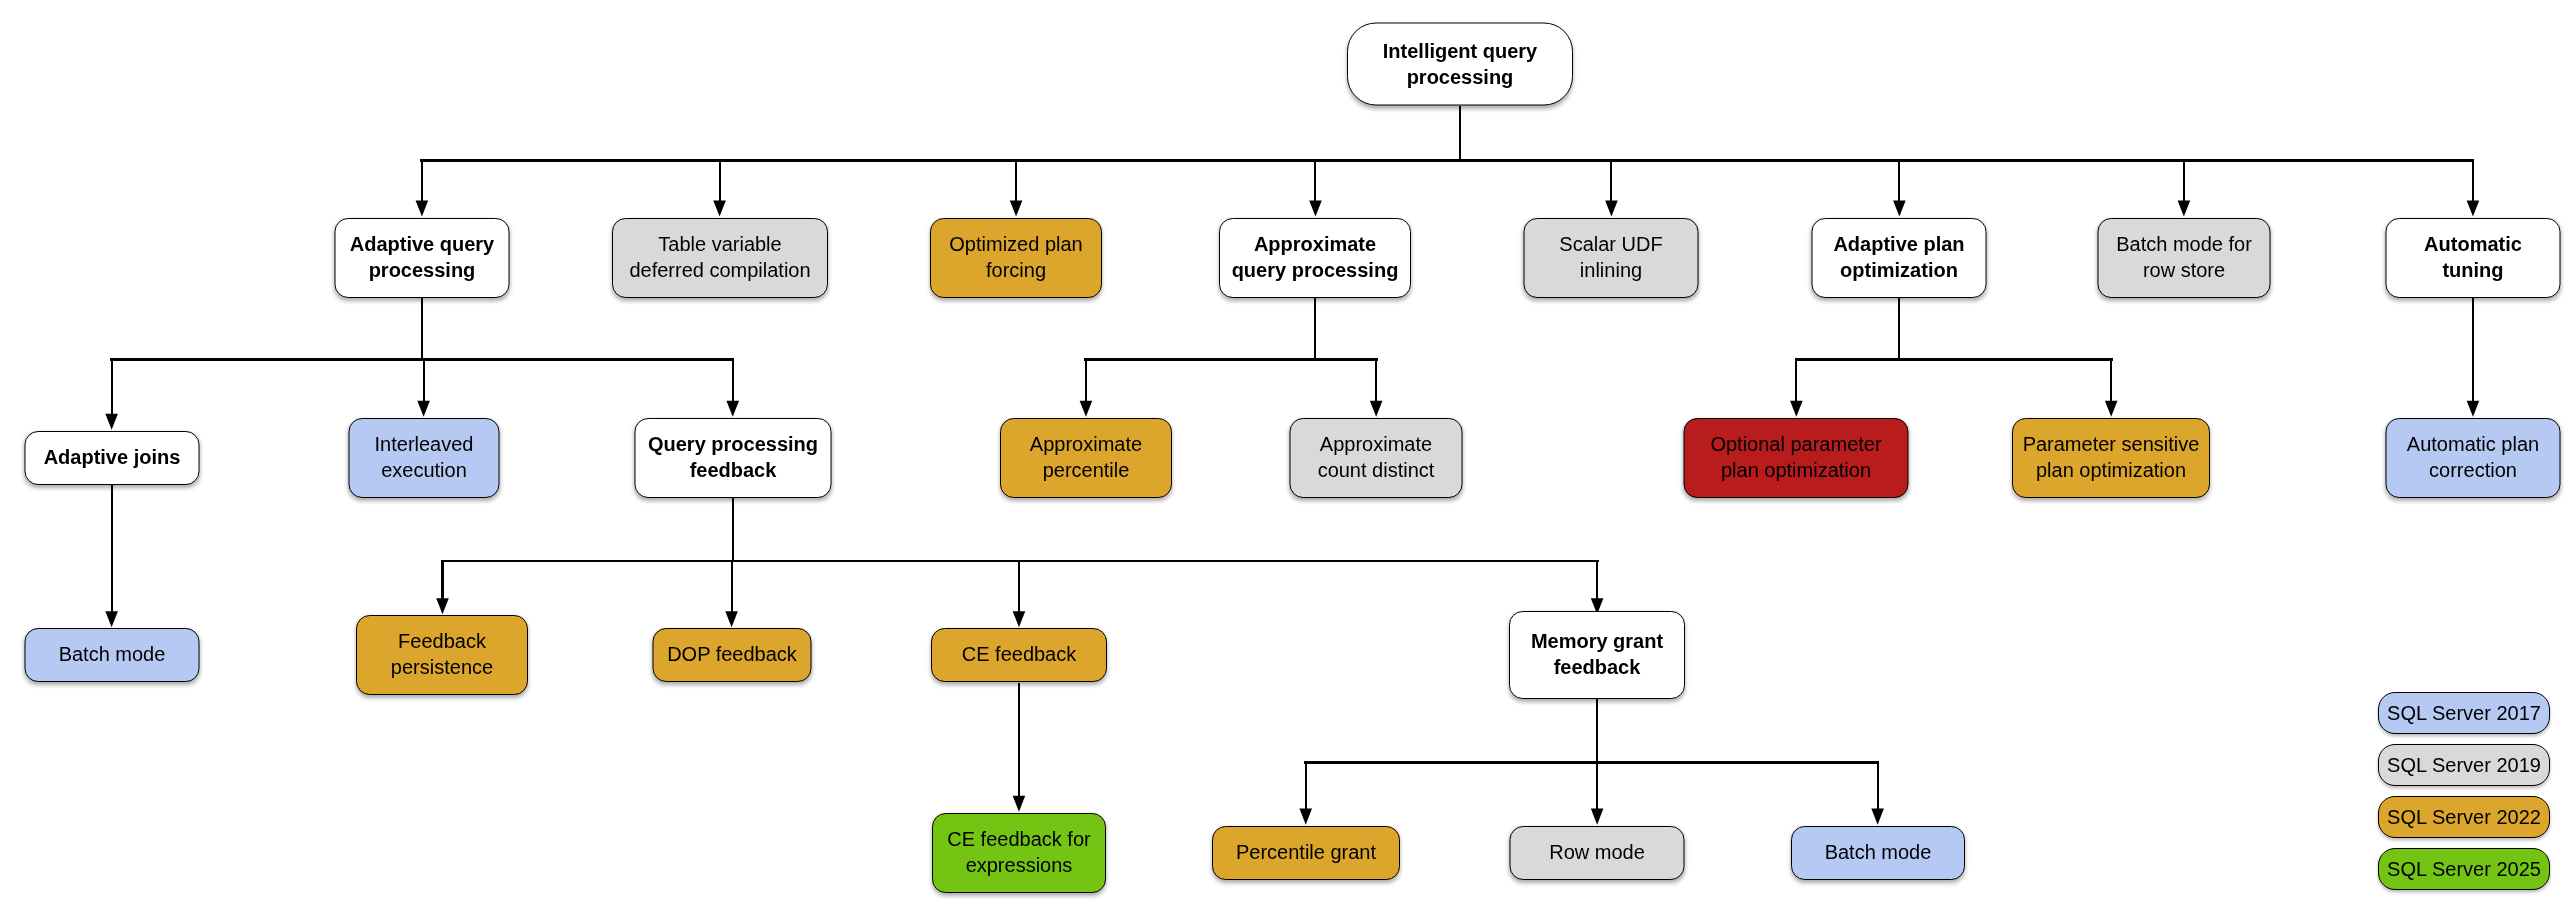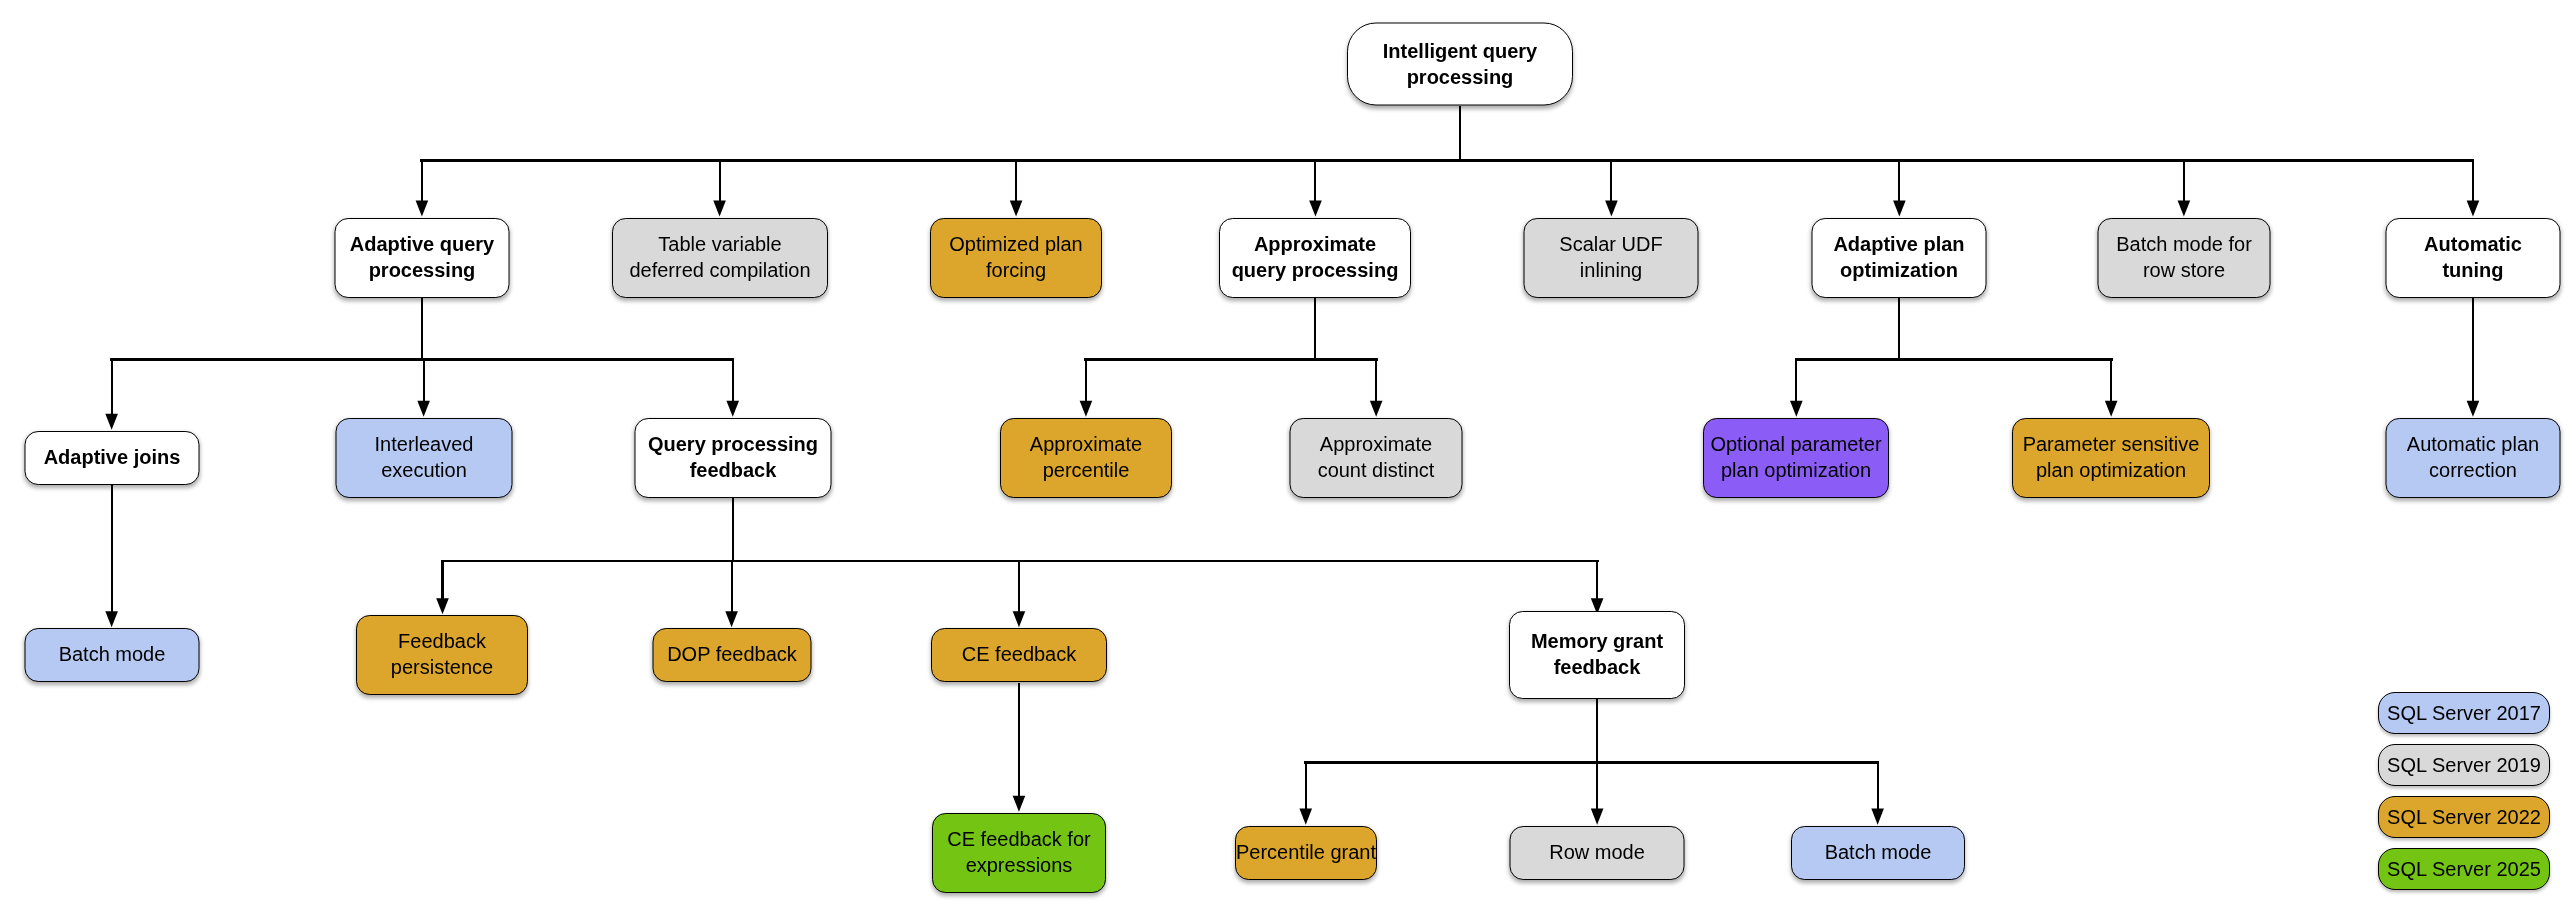--- a/index.html
+++ b/index.html
@@ -111,44 +111,44 @@
 query processing</div>
       <div class="node" style="left: 1611px; top: 258px; width: 175px; height: 80px; background: rgb(217, 217, 217);">Scalar UDF
 inlining</div>
       <div class="node parent" style="left: 1899px; top: 258px; width: 175px; height: 80px; background: rgb(255, 255, 255);">Adaptive plan
 optimization</div>
       <div class="node" style="left: 2184px; top: 258px; width: 173px; height: 80px; background: rgb(217, 217, 217);">Batch mode for
 row store</div>
       <div class="node parent" style="left: 2473px; top: 258px; width: 175px; height: 80px; background: rgb(255, 255, 255);">Automatic
 tuning</div>
       <div class="node parent" style="left: 112px; top: 458px; width: 175px; height: 54px; background: rgb(255, 255, 255);">Adaptive joins</div>
-      <div class="node" style="left: 424px; top: 458px; width: 177px; height: 80px; background: rgb(181, 201, 242);">Interleaved
+      <div class="node" style="left: 424px; top: 458px; width: 151px; height: 80px; background: rgb(181, 201, 242);">Interleaved
 execution</div>
       <div class="node parent" style="left: 733px; top: 458px; width: 197px; height: 80px; background: rgb(255, 255, 255);">Query processing
 feedback</div>
       <div class="node" style="left: 1086px; top: 458px; width: 172px; height: 80px; background: rgb(219, 166, 43);">Approximate
 percentile</div>
       <div class="node" style="left: 1376px; top: 458px; width: 173px; height: 80px; background: rgb(217, 217, 217);">Approximate
 count distinct</div>
-      <div class="node" style="left: 1796px; top: 458px; width: 186px; height: 80px; background: #8b5cf6;">Optional parameter
+      <div class="node" style="left: 1796px; top: 458px; width: 225px; height: 80px; background: #b91c1c;">Optional parameter
 plan optimization</div>
       <div class="node" style="left: 2111px; top: 458px; width: 198px; height: 80px; background: rgb(219, 166, 43);">Parameter sensitive
 plan optimization</div>
       <div class="node" style="left: 2473px; top: 458px; width: 175px; height: 80px; background: rgb(181, 201, 242);">Automatic plan
 correction</div>
       <div class="node" style="left: 112px; top: 655px; width: 175px; height: 54px; background: rgb(181, 201, 242);">Batch mode</div>
       <div class="node" style="left: 442px; top: 655px; width: 172px; height: 80px; background: rgb(219, 166, 43);">Feedback
 persistence</div>
       <div class="node" style="left: 732px; top: 655px; width: 159px; height: 54px; background: rgb(219, 166, 43);">DOP feedback</div>
       <div class="node" style="left: 1019px; top: 655px; width: 176px; height: 54px; background: rgb(219, 166, 43);">CE feedback</div>
       <div class="node parent" style="left: 1597px; top: 655px; width: 176px; height: 88px; background: rgb(255, 255, 255);">Memory grant
 feedback</div>
       <div class="node" style="left: 1019px; top: 853px; width: 174px; height: 80px; background: rgb(116, 196, 20);">CE feedback for
 expressions</div>
-      <div class="node" style="left: 1306px; top: 853px; width: 142px; height: 54px; background: rgb(219, 166, 43);">Percentile grant</div>
+      <div class="node" style="left: 1306px; top: 853px; width: 188px; height: 54px; background: rgb(219, 166, 43);">Percentile grant</div>
       <div class="node" style="left: 1597px; top: 853px; width: 175px; height: 54px; background: rgb(217, 217, 217);">Row mode</div>
       <div class="node" style="left: 1878px; top: 853px; width: 174px; height: 54px; background: rgb(181, 201, 242);">Batch mode</div>
     </div>
   <div id="legend-layer">
       <div class="legend-item" style="left: 2464px; top: 713px; width: 172px; height: 42px; background: rgb(181, 201, 242);">SQL Server 2017</div>
       <div class="legend-item" style="left: 2464px; top: 765px; width: 172px; height: 42px; background: rgb(217, 217, 217);">SQL Server 2019</div>
       <div class="legend-item" style="left: 2464px; top: 817px; width: 172px; height: 42px; background: rgb(219, 166, 43);">SQL Server 2022</div>
       <div class="legend-item" style="left: 2464px; top: 869px; width: 172px; height: 42px; background: rgb(116, 196, 20);">SQL Server 2025</div>
     </div>
 </div>

